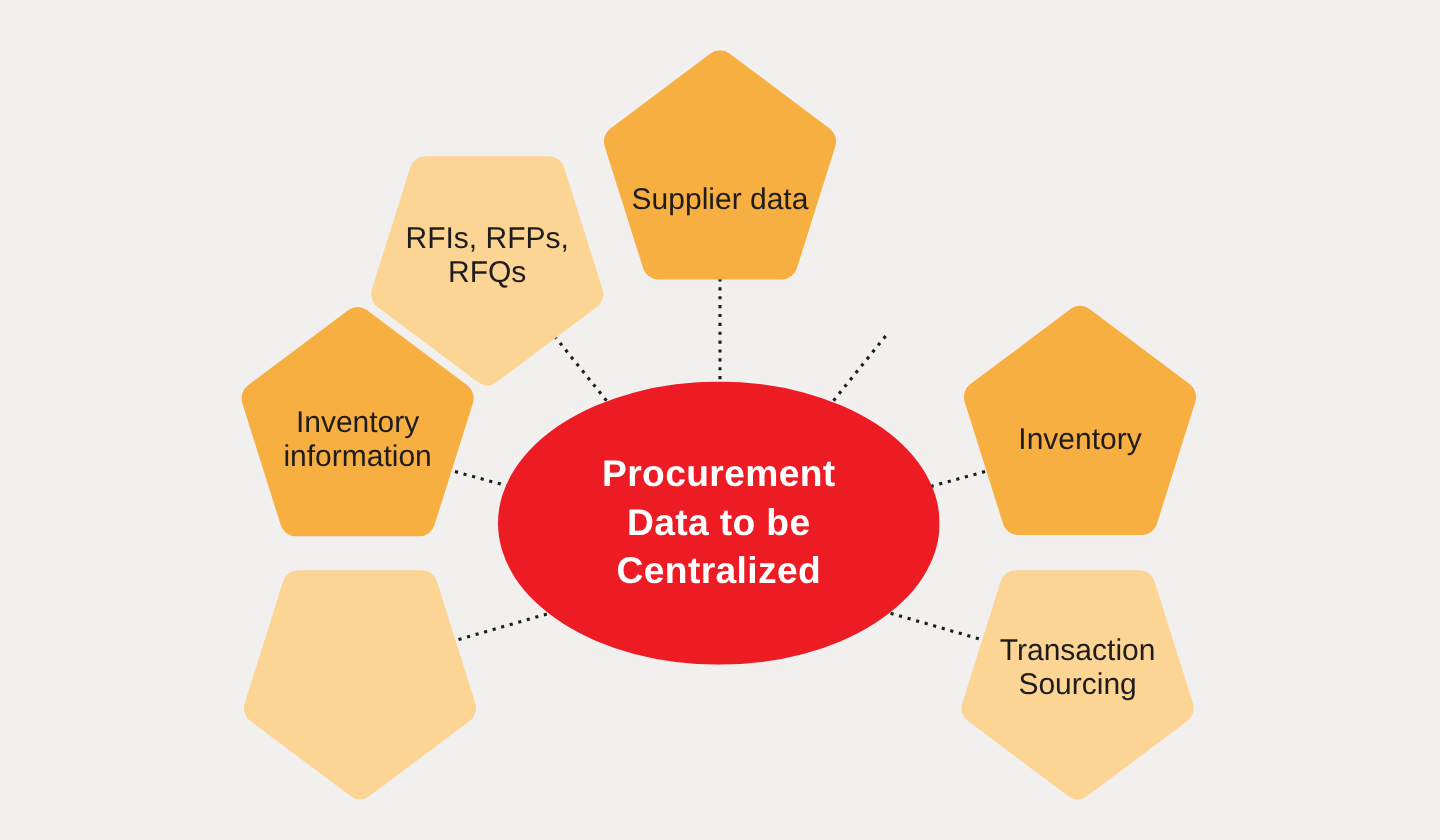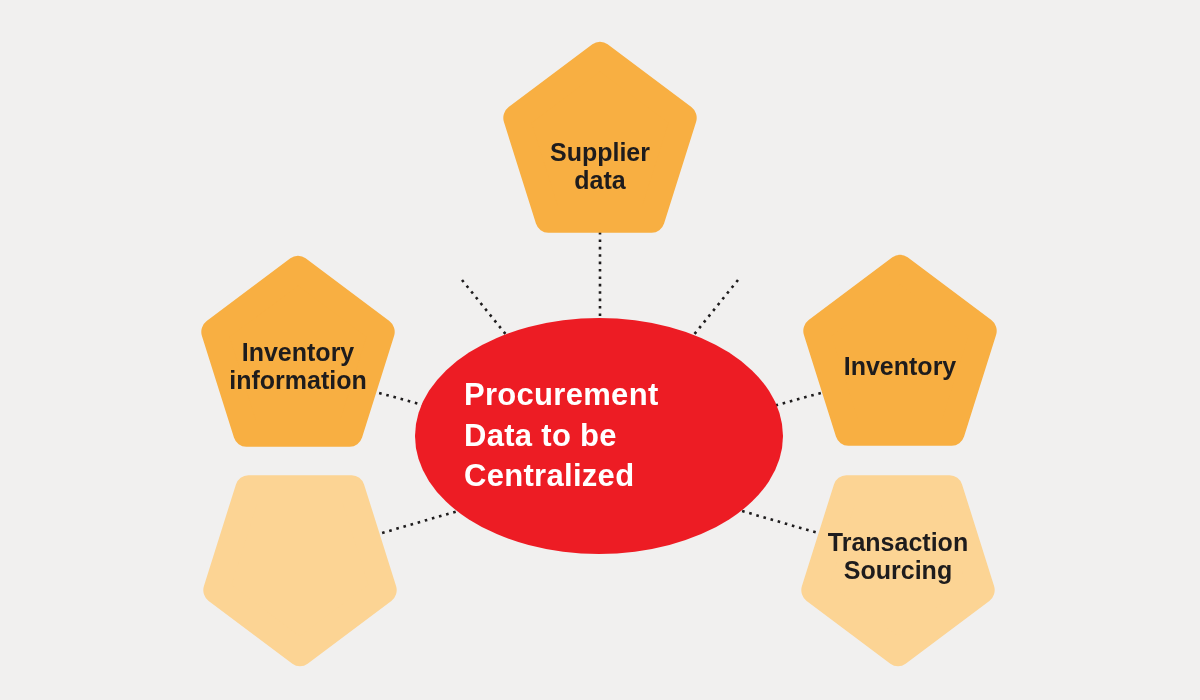--- a/index.html
+++ b/index.html
@@ -27,35 +27,36 @@
   .pshape{
     position:absolute;left:0;top:0;width:100%;height:100%;overflow:visible;
   }
   .pshape polygon{
     stroke-width:26;
     stroke-linejoin:round;
   }
   .nodelabel{
     position:relative;z-index:2;
     text-align:center;
-    font-weight:700;
+    font-weight:400;
     font-size:25px;
     line-height:1.14;
     color:#1E1C1D;
   }
   .center-node{
     position:absolute;left:415px;top:318px;width:368px;height:236px;z-index:2;
     display:flex;align-items:center;justify-content:center;
   }
   .center-node svg{
     position:absolute;left:0;top:0;width:100%;height:100%;
   }
   .center-label{
     position:relative;z-index:3;
     width:270px;
+    text-align:center;
     font-weight:700;
     font-size:31px;
     line-height:1.32;
     letter-spacing:0.3px;
     color:#FFFFFF;
   }
 </style>
 </head>
 <body>
 
@@ -64,20 +65,26 @@
   <svg class="connectors">
     <line x1="462" y1="280" x2="516" y2="347" stroke="#1E1C1D"></line>
     <line x1="600" y1="232" x2="600" y2="322" stroke="#1E1C1D"></line>
     <line x1="738" y1="280" x2="684" y2="347" stroke="#1E1C1D"></line>
     <line x1="372" y1="391" x2="445" y2="411" stroke="#1E1C1D"></line>
     <line x1="828" y1="391" x2="755" y2="411" stroke="#1E1C1D"></line>
     <line x1="375" y1="535" x2="465" y2="509" stroke="#1E1C1D"></line>
     <line x1="735" y1="509" x2="825" y2="535" stroke="#1E1C1D"></line>
   </svg>
 
+  <div class="node" style="left:306px;top:119px">
+    <svg class="pshape" viewBox="0 0 200 190" preserveAspectRatio="none">
+      <polygon points="100,183 183.7,122.2 151.7,23.8 48.3,23.8 16.3,122.2" fill="#FCD494" stroke="#FCD494"></polygon>
+    </svg>
+    <div class="nodelabel" style="width:180px;transform:translateY(-4px)">RFIs, RFPs, RFQs</div>
+  </div>
 
   <div class="node" style="left:500px;top:48px">
     <svg class="pshape" viewBox="0 0 200 190" preserveAspectRatio="none">
       <polygon points="100,7 183.7,67.8 151.7,166.2 48.3,166.2 16.3,67.8" fill="#F8AF42" stroke="#F8AF42"></polygon>
     </svg>
     <div class="nodelabel" style="width:150px;transform:translateY(20px)">Supplier data</div>
   </div>
 
 
   <div class="node" style="left:198px;top:262px">

